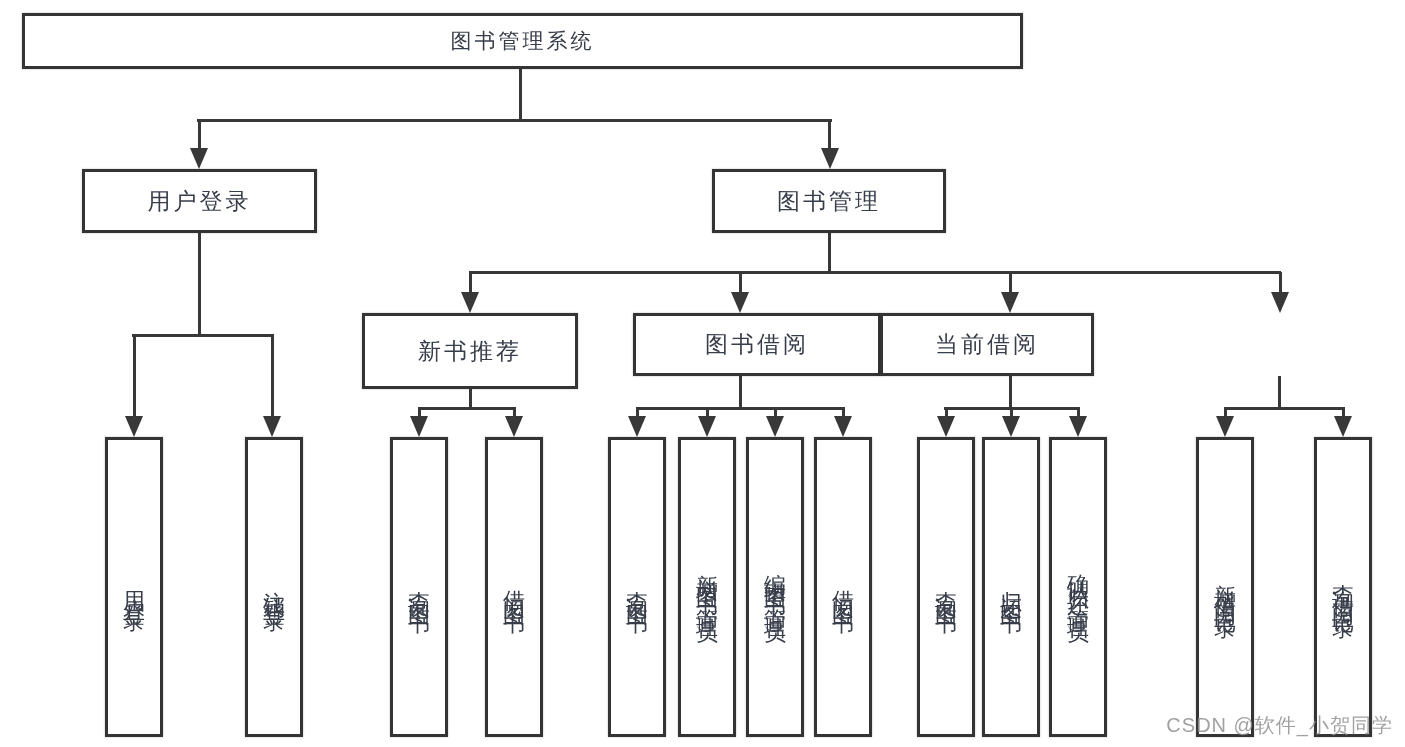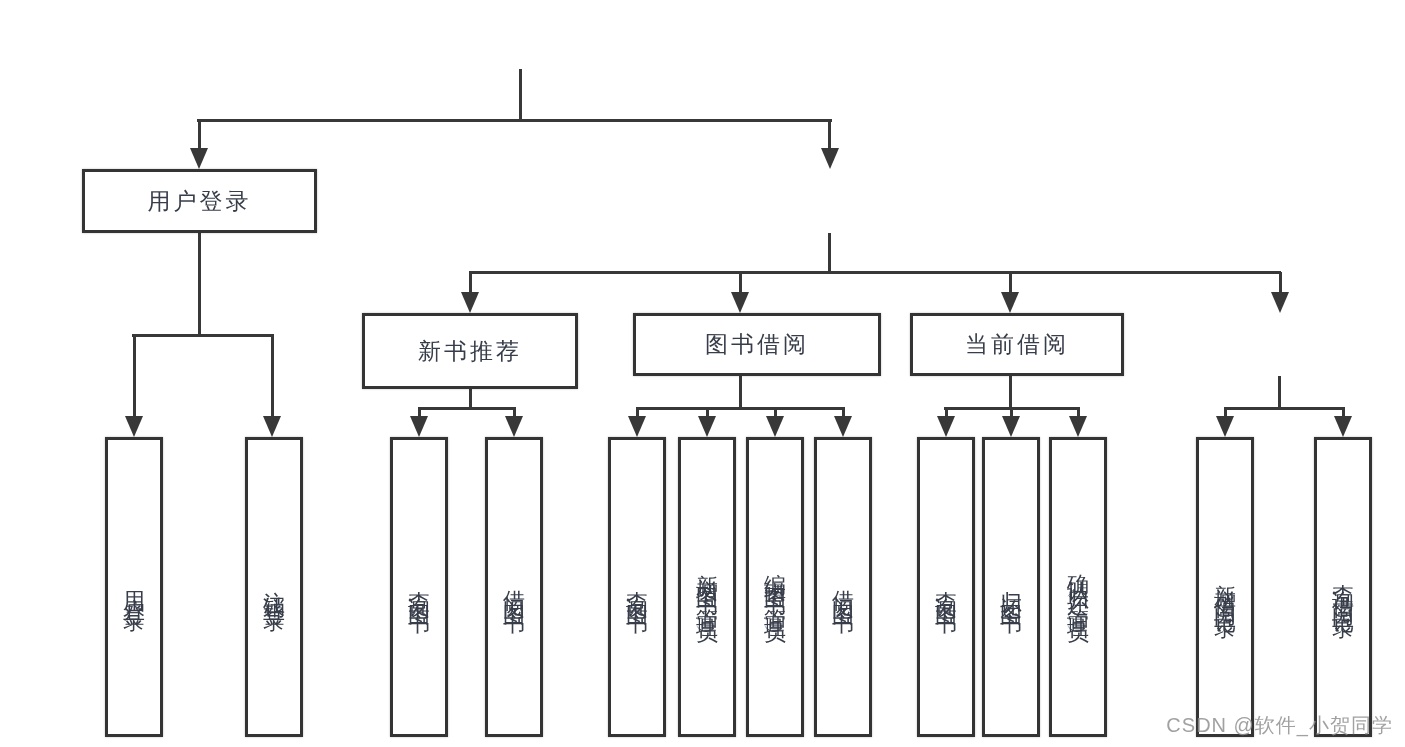--- a/index.html
+++ b/index.html
@@ -110,26 +110,28 @@
   <div class="v" style="left:1077px;top:407px;height:11px"></div>
   <div class="tri" style="left:1069px;top:416px"></div>
 
   <div class="v" style="left:1278px;top:376px;height:33px"></div>
   <div class="h" style="left:1224px;top:407px;width:120px"></div>
   <div class="v" style="left:1224px;top:407px;height:11px"></div>
   <div class="tri" style="left:1216px;top:416px"></div>
   <div class="v" style="left:1342px;top:407px;height:11px"></div>
   <div class="tri" style="left:1334px;top:416px"></div>
 
+  <div class="box lvl-title" style="left:22px;top:13px;width:1001px;height:56px">图书管理系统</div>
 
   <div class="box lvl-mid" style="left:82px;top:169px;width:235px;height:64px">用户登录</div>
+  <div class="box lvl-mid" style="left:712px;top:169px;width:234px;height:64px">图书管理</div>
 
   <div class="box lvl-mid" style="left:362px;top:313px;width:216px;height:76px">新书推荐</div>
   <div class="box lvl-mid" style="left:633px;top:313px;width:248px;height:63px">图书借阅</div>
-  <div class="box lvl-mid" style="left:910px;top:313px;width:214px;height:63px">当前借阅</div>
+  <div class="box lvl-mid" style="left:880px;top:313px;width:214px;height:63px">当前借阅</div>
 
   <div class="box leaf" style="left:105px;top:437px;width:58px;height:300px">用户登录</div>
   <div class="box leaf" style="left:245px;top:437px;width:58px;height:300px">注销登录</div>
 
   <div class="box leaf" style="left:390px;top:437px;width:58px;height:300px">查询图书</div>
   <div class="box leaf" style="left:485px;top:437px;width:58px;height:300px">借阅图书</div>
 
   <div class="box leaf" style="left:608px;top:437px;width:58px;height:300px">查询图书</div>
   <div class="box leaf" style="left:678px;top:437px;width:58px;height:300px">新增图书（管理员）</div>
   <div class="box leaf" style="left:746px;top:437px;width:58px;height:300px">编辑图书（管理员）</div>

